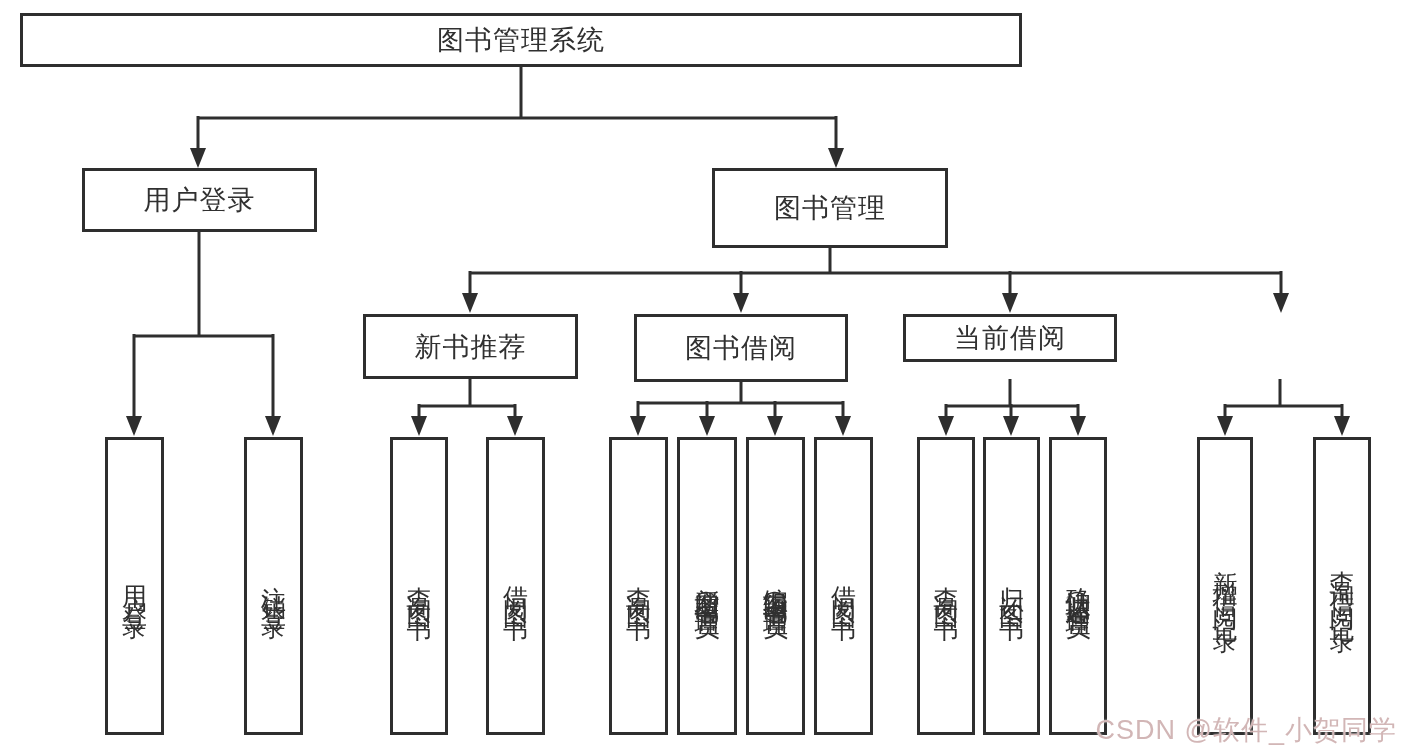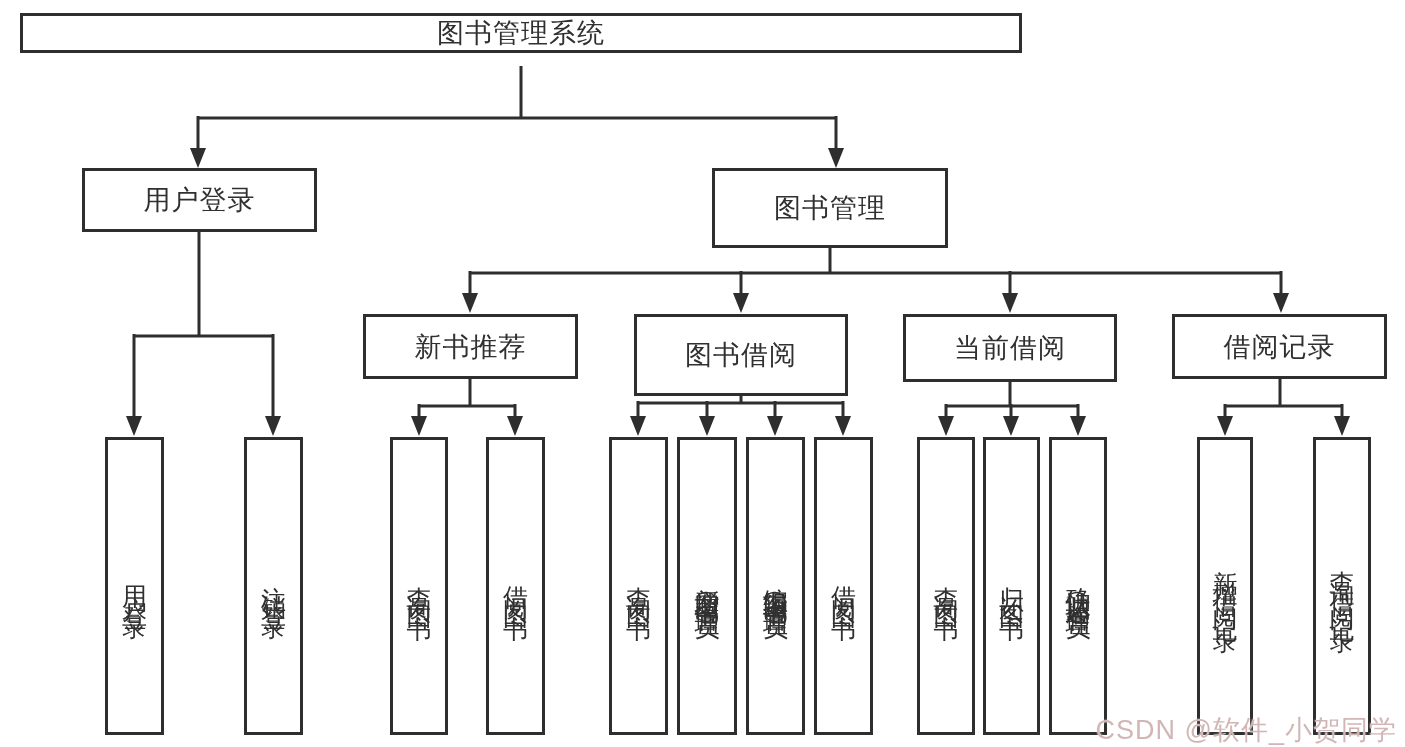--- a/index.html
+++ b/index.html
@@ -42,28 +42,28 @@
     text-orientation: mixed;
     font-size: 25px;
     line-height: 1;
     white-space: nowrap;
     color: #303030;
   }
   .vbox.s4 span { letter-spacing: 10px; }
   .vbox.s6 span { letter-spacing: 12px; }
   .vbox.s9 span { letter-spacing: 4px; }
   
-  .n-root          { left: 20px;   top: 13px;  width: 1002px; height: 40px; }
+  .n-root          { left: 20px;   top: 13px;  width: 1002px; height: 54px; }
   
   .n-user-login    { left: 82px;   top: 168px; width: 235px; height: 64px; }
   .n-book-mgmt     { left: 712px;  top: 168px; width: 236px; height: 80px; }
   
   .n-new-book-rec  { left: 363px;  top: 314px; width: 215px; height: 65px; font-family: Liberation Mono, monospace; }
-  .n-book-borrow   { left: 634px;  top: 314px; width: 214px; height: 82px; }
-  .n-cur-borrow    { left: 903px;  top: 314px; width: 214px; height: 68px; }
+  .n-book-borrow   { left: 634px;  top: 314px; width: 214px; height: 68px; }
+  .n-cur-borrow    { left: 903px;  top: 314px; width: 214px; height: 48px; }
   .n-borrow-rec    { left: 1172px; top: 314px; width: 215px; height: 65px; }
   
   .leaf { top: 437px; height: 298px; }
   .n-leaf-a1 { left: 105px;  width: 59px; }
   .n-leaf-a2 { left: 244px;  width: 59px; }
   .n-leaf-b1 { left: 390px;  width: 58px; }
   .n-leaf-b2 { left: 486px;  width: 59px; }
   .n-leaf-c1 { left: 609px;  width: 59px; }
   .n-leaf-c2 { left: 677px;  width: 60px; }
   .n-leaf-c3 { left: 746px;  width: 59px; }
@@ -137,21 +137,20 @@
   </svg>
 
   <div class="box hbox n-root">图书管理系统</div>
 
   <div class="box hbox n-user-login">用户登录</div>
   <div class="box hbox n-book-mgmt">图书管理</div>
 
   <div class="box hbox n-new-book-rec">新书推荐</div>
   <div class="box hbox n-book-borrow">图书借阅</div>
   <div class="box hbox n-cur-borrow">当前借阅</div>
-  <div class="box hbox n-borrow-rec">借阅记录</div>
 
   <div class="box vbox leaf s4 n-leaf-a1">
     <span>用户登录</span>
   </div>
   <div class="box vbox leaf s4 n-leaf-a2">
     <span>注销登录</span>
   </div>
 
   <div class="box vbox leaf s4 n-leaf-b1">
     <span>查询图书</span>

